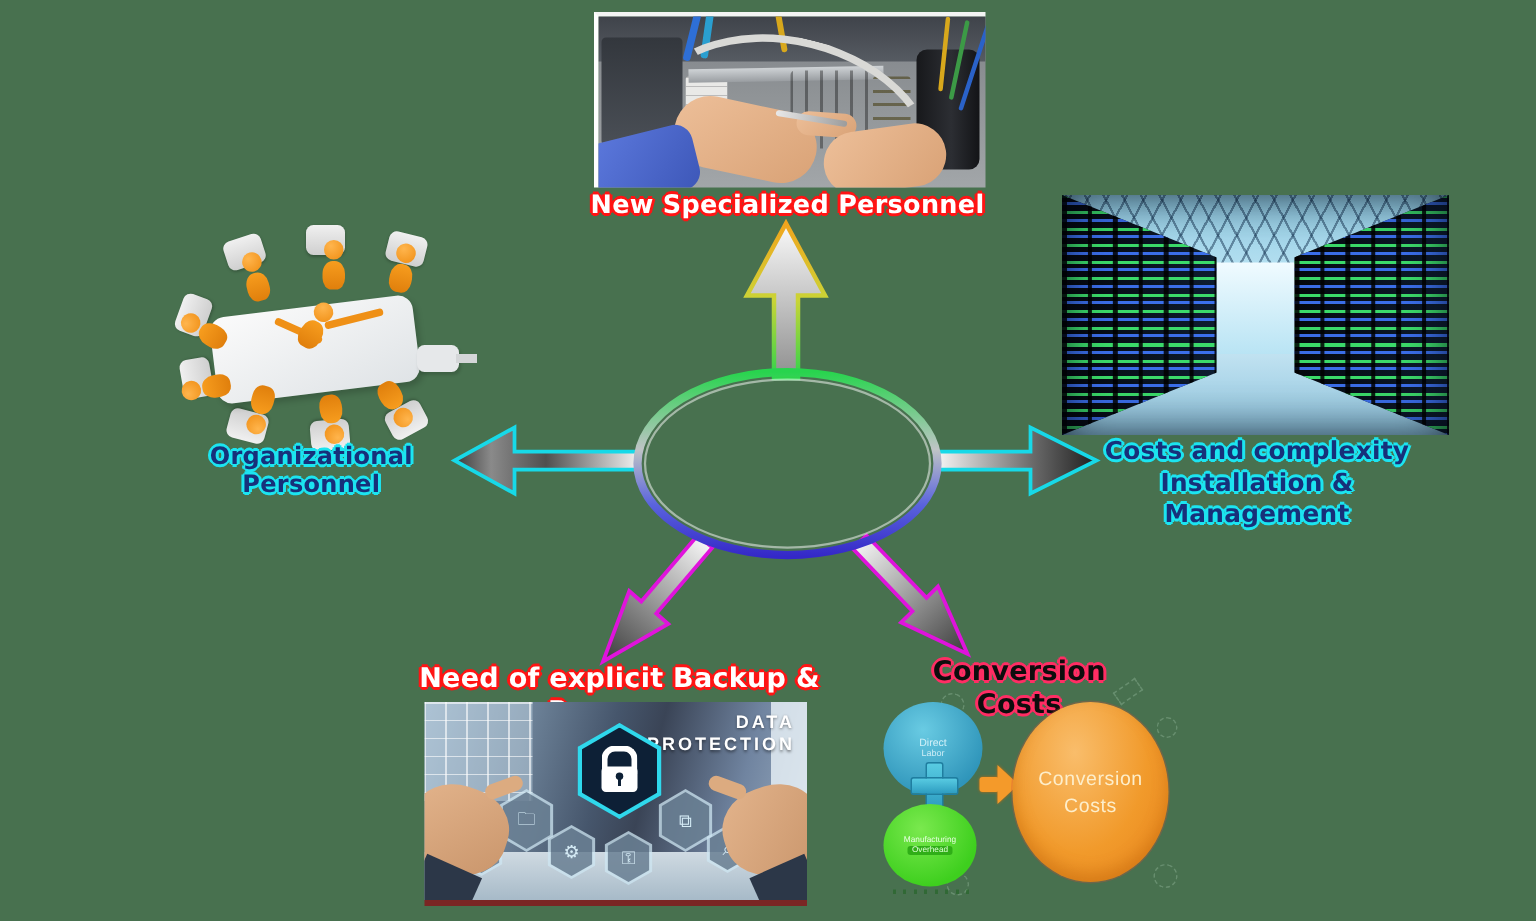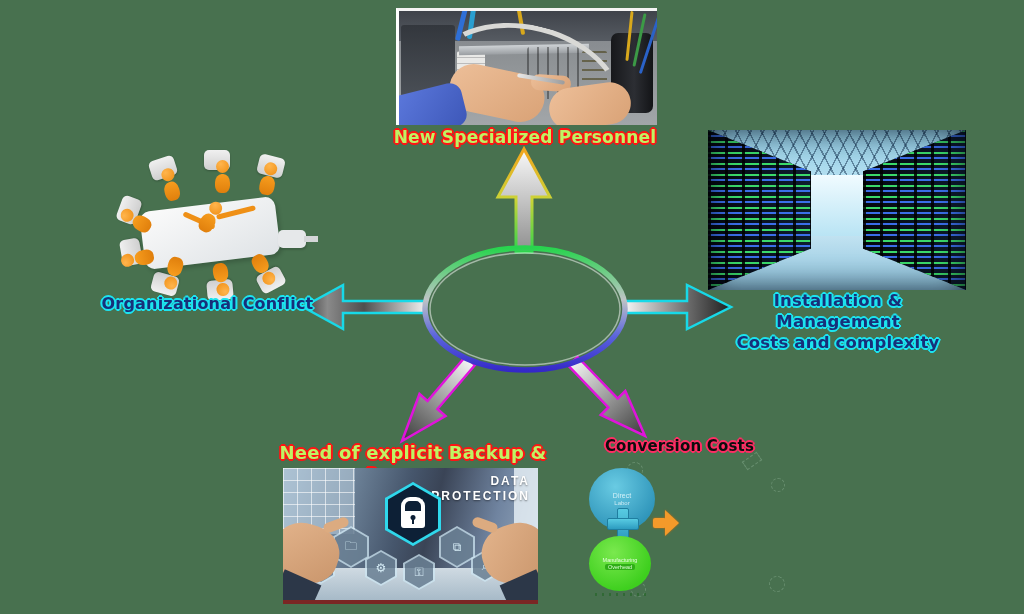--- a/index.html
+++ b/index.html
@@ -4,21 +4,21 @@
 <style>
   html,body{margin:0;padding:0;background:#48714f;}
   #canvas{position:relative;width:1024px;height:614px;background:#48714f;overflow:hidden;
           font-family:"Liberation Sans", sans-serif;}
   .abs{position:absolute;}
   svg.overlay{position:absolute;left:0;top:0;pointer-events:none;}
 
   
   .lbl{font-weight:bold;text-align:center;line-height:1.2;letter-spacing:.2px;
        font-family:"DejaVu Sans", sans-serif;}
-  .ol-red{color:#bef264;text-shadow:-2px 0 0 #ff1414,2px 0 0 #ff1414,0 -2px 0 #ff1414,0 2px 0 #ff1414,
+  .ol-red{color:#ffffff;text-shadow:-2px 0 0 #ff1414,2px 0 0 #ff1414,0 -2px 0 #ff1414,0 2px 0 #ff1414,
           -1px -1px 0 #ff1414,1px -1px 0 #ff1414,-1px 1px 0 #ff1414,1px 1px 0 #ff1414;}
   .ol-cyan{color:#17307a;text-shadow:-2px 0 0 #1ce4f0,2px 0 0 #1ce4f0,0 -2px 0 #1ce4f0,0 2px 0 #1ce4f0,
           -1px -1px 0 #1ce4f0,1px -1px 0 #1ce4f0,-1px 1px 0 #1ce4f0,1px 1px 0 #1ce4f0;}
   .ol-pink{color:#0d0d0d;text-shadow:-2px 0 0 #ff2d64,2px 0 0 #ff2d64,0 -2px 0 #ff2d64,0 2px 0 #ff2d64,
           -1px -1px 0 #ff2d64,1px -1px 0 #ff2d64,-1px 1px 0 #ff2d64,1px 1px 0 #ff2d64;}
 
   .center-title{left:425px;top:274px;width:200px;font-size:18px;z-index:5;}
 
   
   .photo-top{left:396px;top:8px;width:258px;height:114px;overflow:hidden;
@@ -247,34 +247,34 @@
     <div class="fig" style="left:142px;top:104px;transform:rotate(150deg);">
         <div class="head"></div>
         <div class="torso"></div>
       </div>
     <div class="fig" style="left:88px;top:52px;transform:rotate(30deg);">
         <div class="head"></div>
         <div class="torso"></div>
       </div>
   </div>
 
-  <div class="abs lbl ol-cyan" style="left:100px;top:294px;width:215px;font-size:16px;">Organizational Conflict</div>
+  <div class="abs lbl ol-cyan" style="left:100px;top:294px;width:215px;font-size:16px;">Organizational Personnel</div>
 
   <div class="abs server">
     <div class="sr-ceiling"></div>
     <div class="sr-floor"></div>
     <div class="sr-back"></div>
     <div class="sr-rack sr-left"></div>
     <div class="sr-rack sr-right"></div>
     <div class="sr-vig"></div>
   </div>
 
   <div class="abs lbl ol-cyan" style="left:712px;top:290px;width:252px;font-size:16.5px;line-height:21px;">
+    <div>Costs and complexity</div>
     <div>Installation &amp; Management</div>
-    <div>Costs and complexity</div>
   </div>
 
   <div class="abs lbl ol-red" style="left:252px;top:442px;width:322px;font-size:18px;">Need of explicit Backup &amp; Recovery</div>
 
   <div class="abs dp">
     <div class="dp-window"></div>
     <div class="dp-right-light"></div>
     <div class="dp-table"></div>
     <div class="dp-title">
       <div>DATA</div>
@@ -308,21 +308,21 @@
       </div>
     </div>
     <div class="dp-hand" style="left:-10px;top:56px;width:66px;height:58px;transform:rotate(18deg);"></div>
     <div class="dp-finger" style="left:40px;top:52px;width:26px;height:10px;transform:rotate(-20deg);"></div>
     <div class="dp-hand" style="right:-10px;top:56px;width:66px;height:58px;transform:rotate(-18deg);"></div>
     <div class="dp-finger" style="right:40px;top:52px;width:26px;height:10px;transform:rotate(20deg);"></div>
     <div class="dp-sleeve" style="left:-6px;bottom:-6px;width:40px;height:30px;transform:rotate(24deg);"></div>
     <div class="dp-sleeve" style="right:-6px;bottom:-6px;width:40px;height:30px;transform:rotate(-24deg);"></div>
   </div>
 
-  <div class="abs lbl ol-pink" style="left:597px;top:437px;width:165px;font-size:15px;">Conversion Costs</div>
+  <div class="abs lbl ol-pink" style="left:597px;top:437px;width:165px;font-size:18px;">Conversion Costs</div>
 
   <div class="abs conv">
     <div class="doodle" style="left:44px;top:2px;width:14px;height:14px;border-radius:50%;transform:rotate(20deg);"></div>
     <div class="doodle" style="left:160px;top:-4px;width:16px;height:8px;transform:rotate(-35deg);"></div>
     <div class="doodle" style="left:188px;top:18px;width:12px;height:12px;border-radius:50%;"></div>
     <div class="doodle" style="left:48px;top:122px;width:13px;height:13px;border-radius:50%;"></div>
     <div class="doodle" style="left:186px;top:116px;width:14px;height:14px;border-radius:50%;transform:rotate(15deg);"></div>
     <div class="cv-blue">
       <div class="l1">Direct</div>
       <div class="l2">Labor</div>
@@ -333,15 +333,19 @@
       </div>
     <div class="cv-green">
       <div class="l1">Manufacturing</div>
       <div class="l2">Overhead</div>
     </div>
     <div class="cv-dots"></div>
     <div class="cv-arrow">
         <div class="shaft"></div>
         <div class="head"></div>
       </div>
+    <div class="cv-big">
+      <div>Conversion</div>
+      <div>Costs</div>
+    </div>
   </div>
 
 </div>
 
 </body></html>

